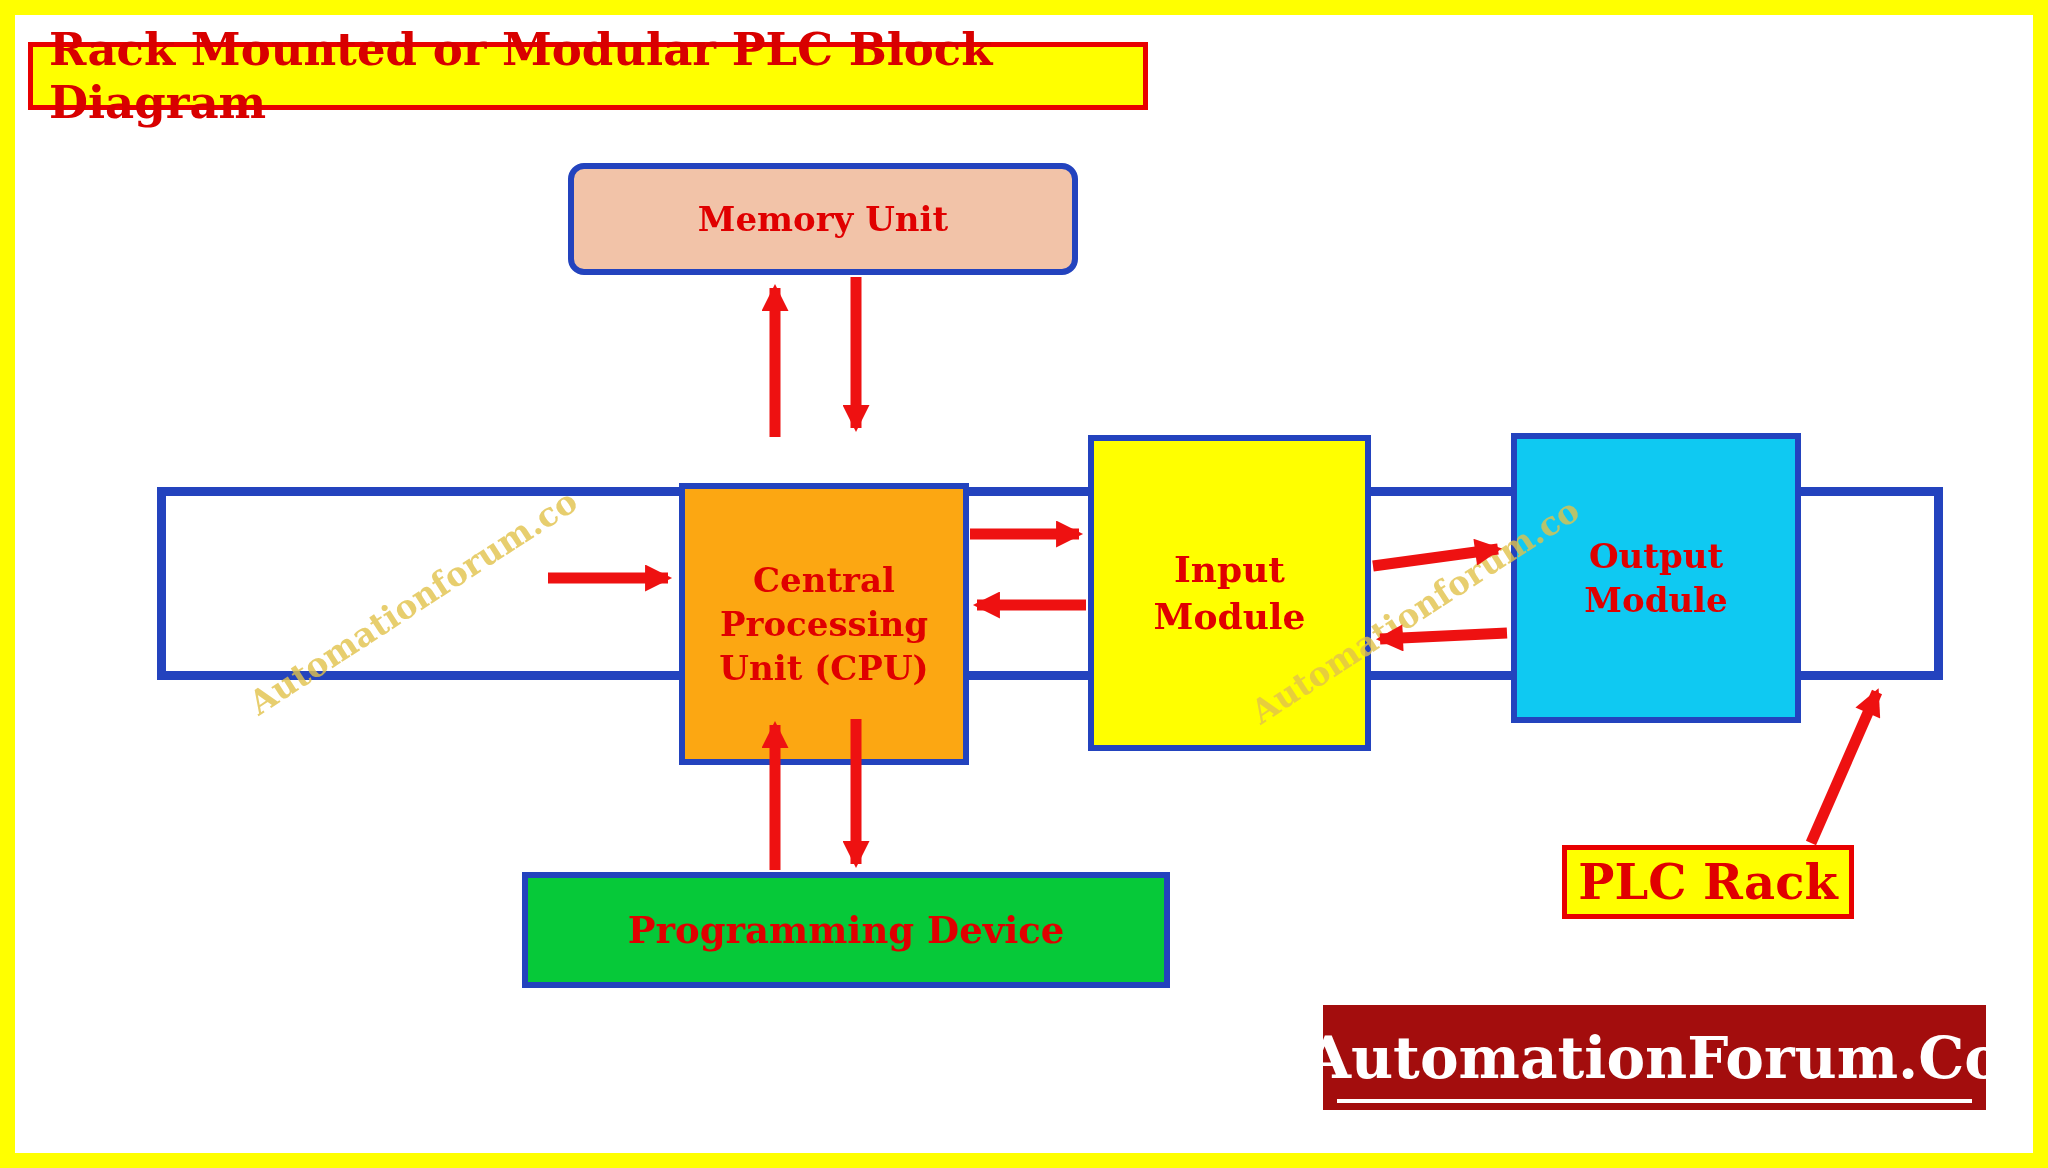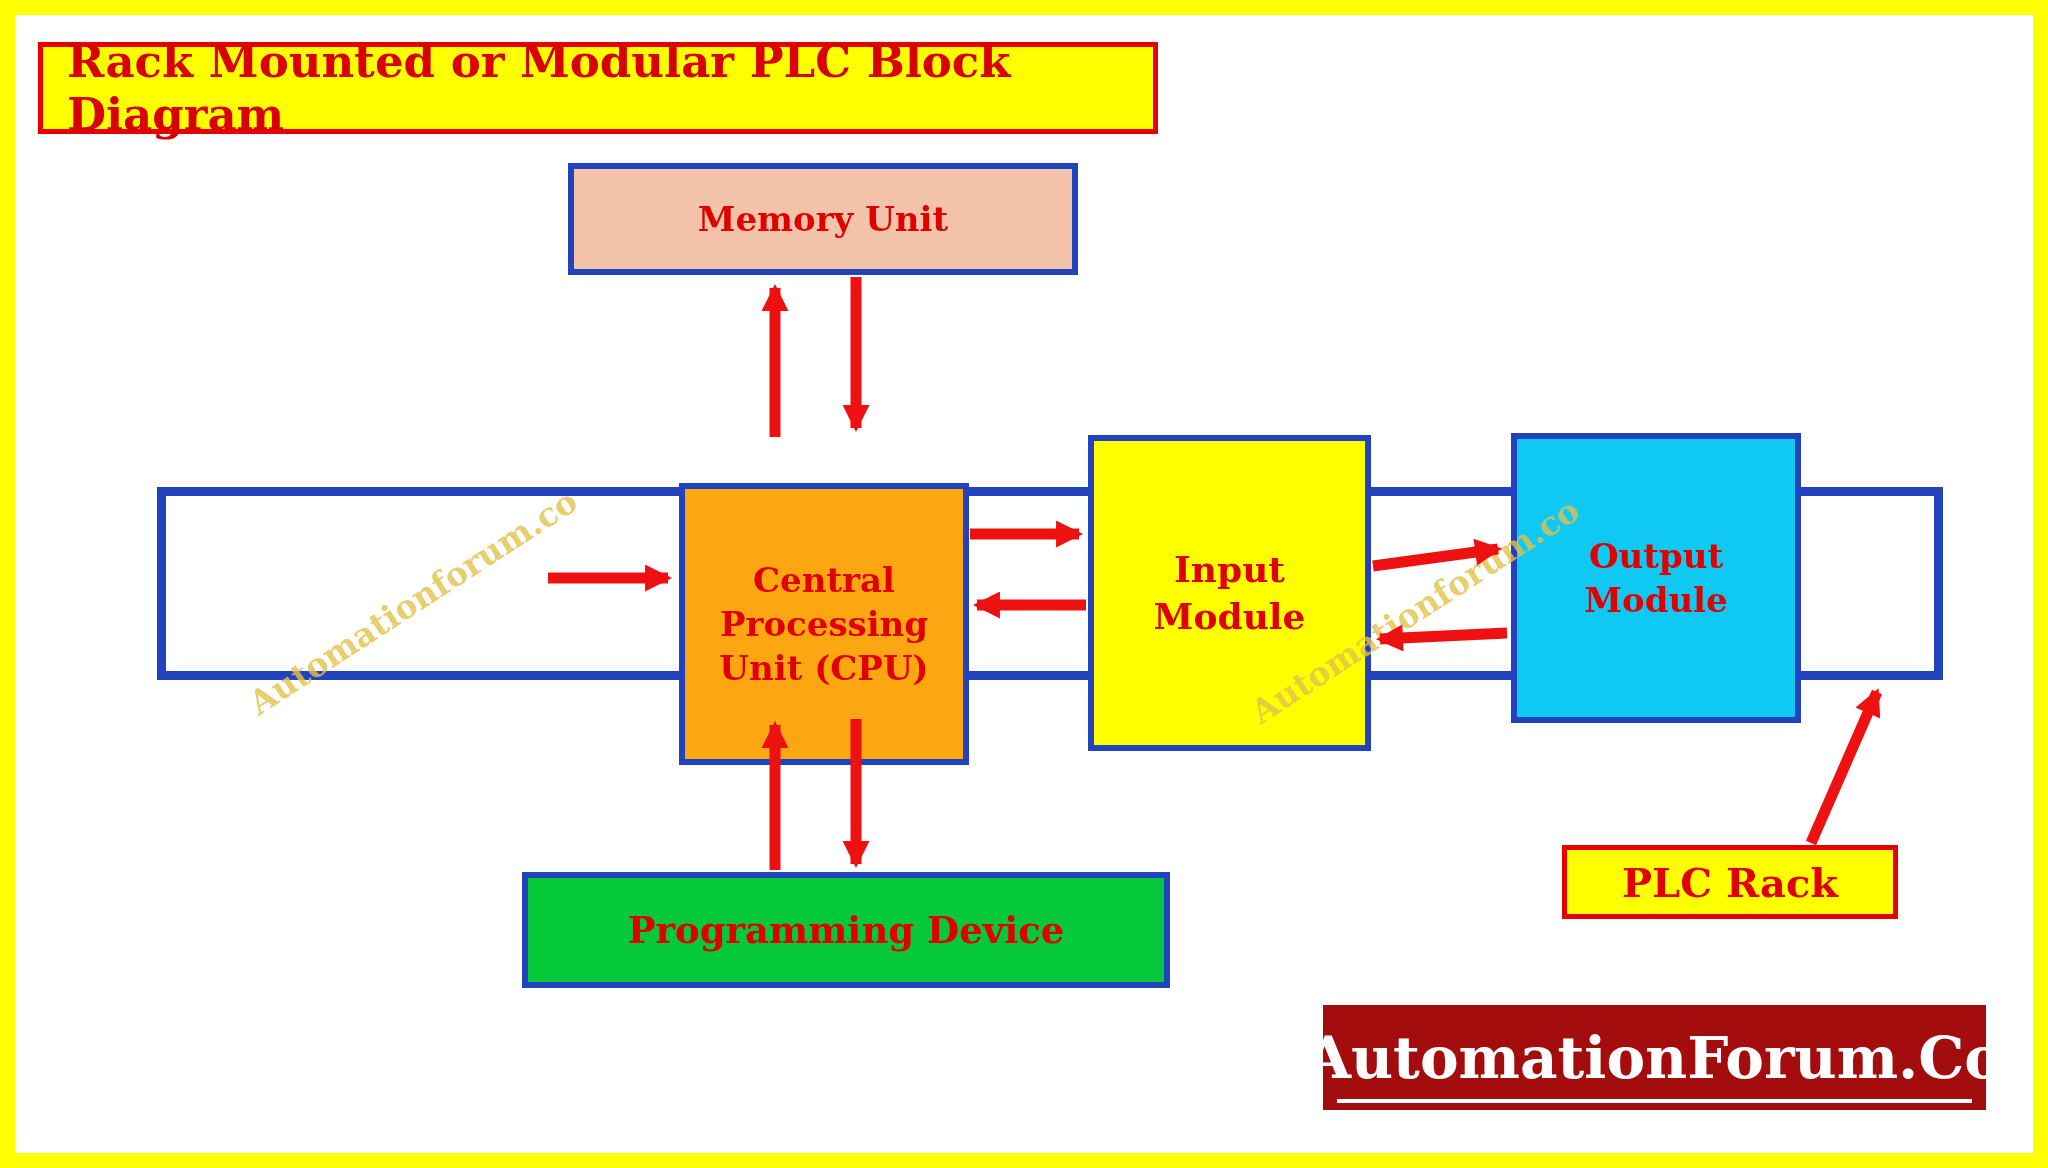--- a/index.html
+++ b/index.html
@@ -18,28 +18,28 @@
   .frame {
     position: absolute;
     inset: 0;
     border: 15px solid var(--frame, #ffff00);
     z-index: 10;
     pointer-events: none;
   }
 
   .title-box {
     position: absolute;
-    left: 38px; top: 42px; width: 1120px; height: 92px;
+    left: 28px; top: 42px; width: 1120px; height: 68px;
     background: var(--title-bg, #ffff00);
     border: 5px solid var(--title-border, #e80000);
     color: var(--title-text, #d80000);
     font-size: 45px;
     display: flex;
     align-items: center;
-    padding-left: 24px;
+    padding-left: 16px;
     z-index: 6;
   }
 
   .rack {
     position: absolute;
     left: 157px; top: 487px; width: 1786px; height: 193px;
     border: 9px solid var(--rack-border, #2343be);
     background: transparent;
     z-index: 1;
   }
@@ -50,38 +50,38 @@
     align-items: center;
     justify-content: center;
     text-align: center;
     color: var(--block-label, #e00000);
     border: 6px solid var(--block-border, #2343be);
     font-size: 34px;
     line-height: 1.3;
     z-index: 2;
   }
 
-  .memory      { left: 568px;  top: 163px; width: 510px; height: 112px; background: var(--memory-bg, #f2c3a8); }
+  .memory      { left: 568px;  top: 163px; width: 510px; height: 112px; background: var(--memory-bg, #f2c3a8); border-radius: 16px; }
   .power       { left: 261px;  top: 431px; width: 291px; height: 283px; background: var(--power-bg, #71973d); border-width: 5px; }
   .cpu         { left: 679px;  top: 435px; width: 290px; height: 282px; background: var(--cpu-bg, #fca712); margin-top: 48px; }
   .input       { left: 1088px; top: 435px; width: 283px; height: 316px; background: var(--input-bg, #ffff00); font-size: 36px; }
   .output      { left: 1511px; top: 433px; width: 290px; height: 290px; background: var(--output-bg, #0fc9f2); }
   .programming { left: 522px;  top: 872px; width: 648px; height: 116px; background: var(--programming-bg, #06c939); font-size: 37px; }
 
   .power .lbl  { width: 258px; }
   .cpu .lbl    { width: 242px; }
   .output .lbl { width: 165px; }
 
   .plcrack-label {
     position: absolute;
-    left: 1562px; top: 845px; width: 336px; height: 74px;
+    left: 1562px; top: 845px; width: 292px; height: 74px;
     background: var(--plc-rack-bg, #ffff00);
     border: 5px solid var(--plc-rack-border, #e80000);
     color: var(--block-label, #e00000);
-    font-size: 40px;
+    font-size: 48px;
     display: flex;
     align-items: center;
     justify-content: center;
     z-index: 5;
   }
 
   .logo {
     position: absolute;
     left: 1323px; top: 1005px; width: 663px; height: 105px;
     background: var(--logo-bg, #a30d0d);

